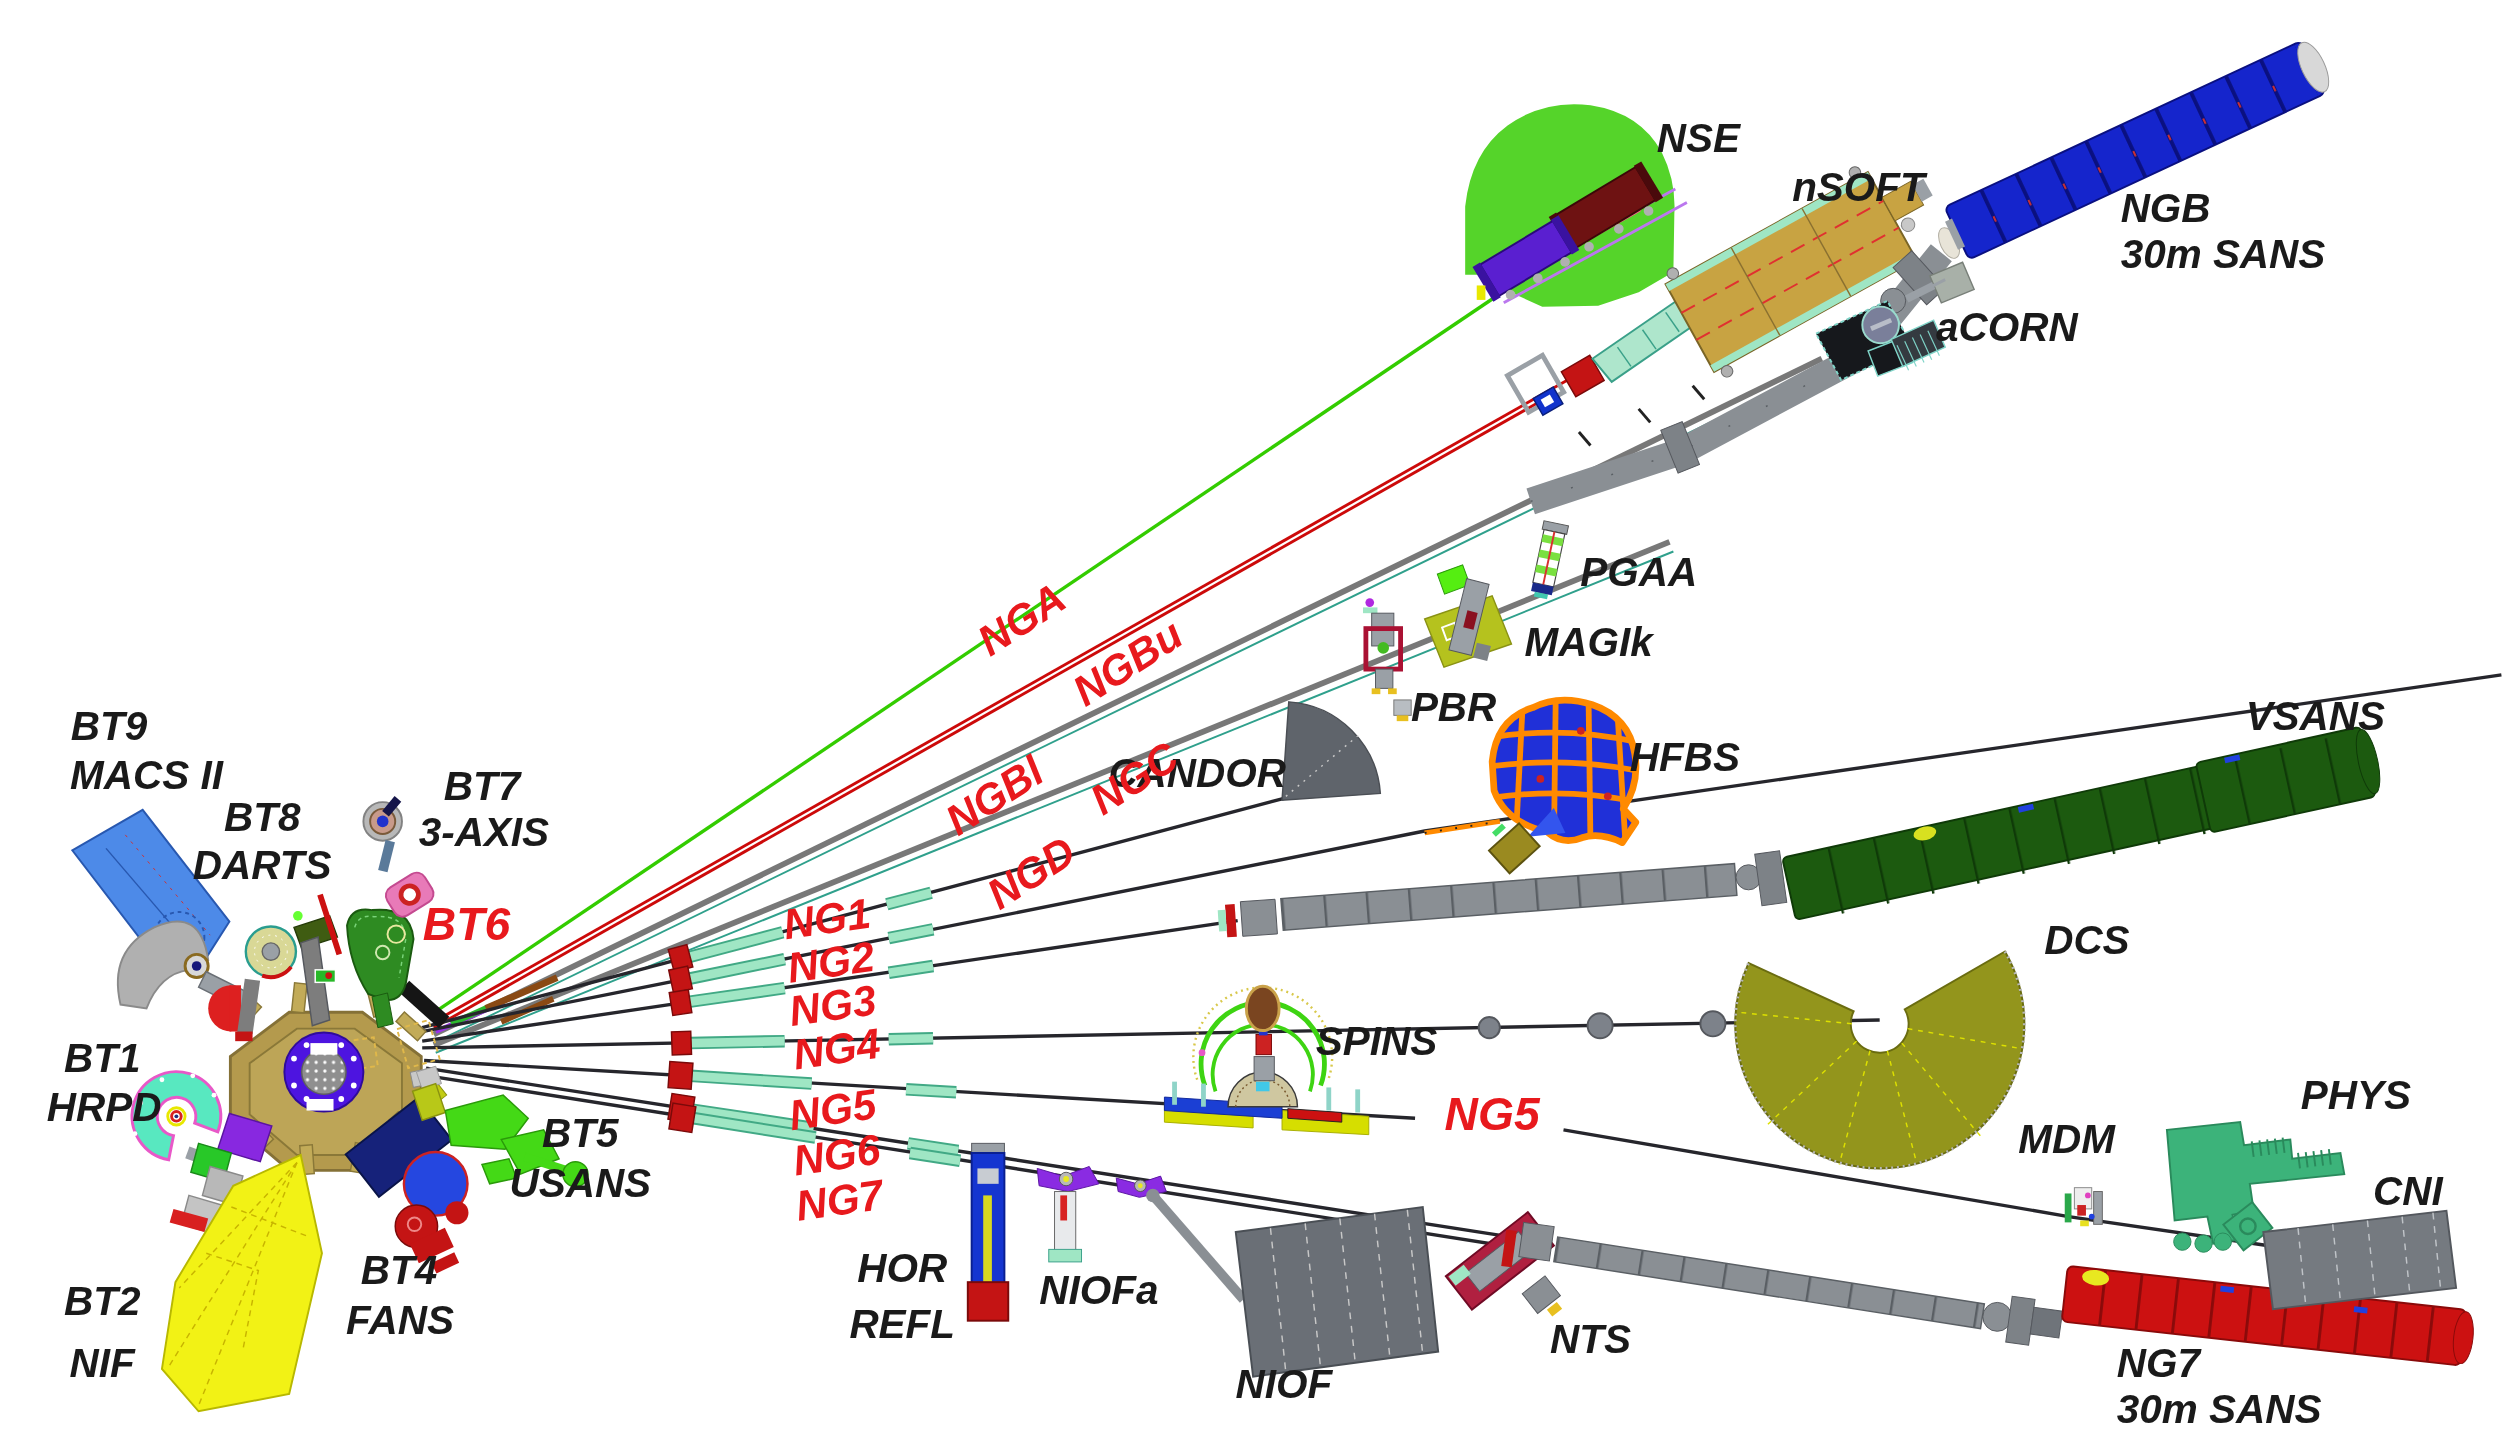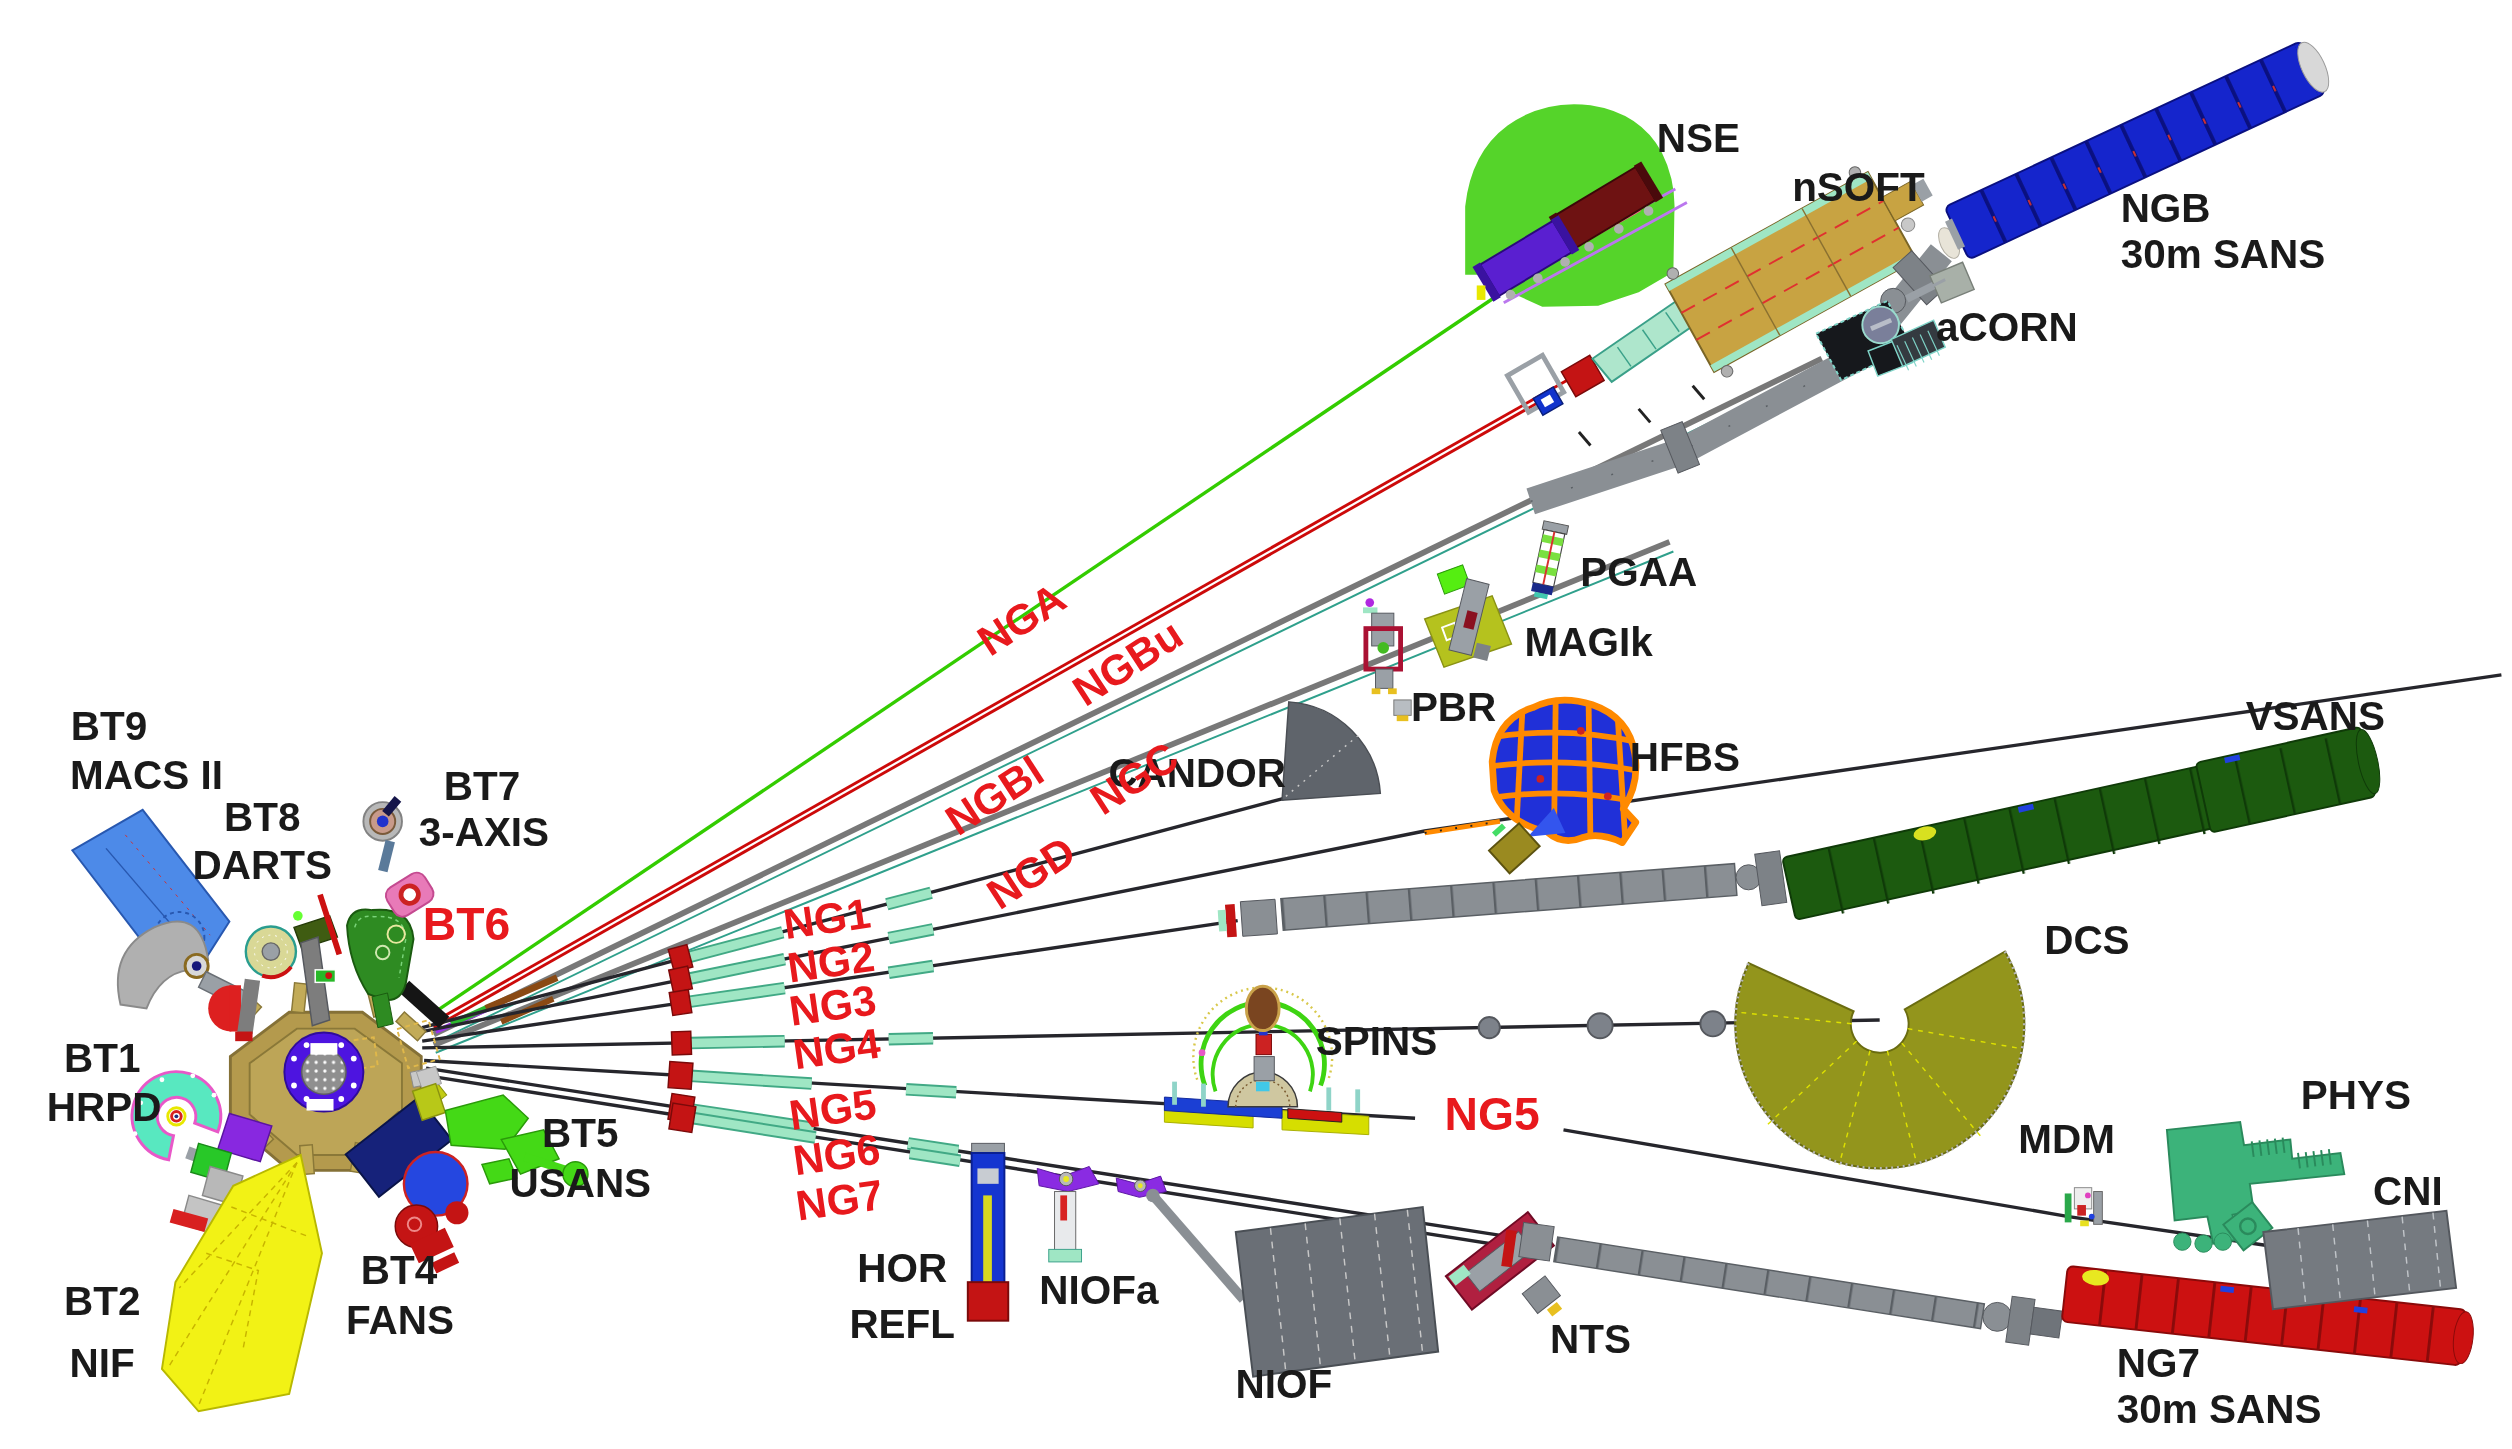--- a/index.html
+++ b/index.html
@@ -1,16 +1,16 @@
 <!DOCTYPE html>
 <html><head>
 <meta charset="utf-8">
 <style>
   html,body{margin:0;padding:0;background:#fff;}
-  .stage{width:2512px;height:1450px;position:relative;background:#fff;overflow:hidden;}
+  .stage{width:2512px;height:1450px;position:relative;background:#fff;overflow:hidden;font-style:italic;}
   svg{display:block;}
   .lbl{font-family:"Liberation Sans","DejaVu Sans",sans-serif;font-weight:700;letter-spacing:0px;}
 </style>
 </head>
 <body>
 
 <div class="stage">
 <svg id="diagram-svg" width="2512" height="1450" viewBox="0 0 2606 1504" xmlns="http://www.w3.org/2000/svg">
   <defs>
     <pattern id="coredots" width="9" height="9" patternUnits="userSpaceOnUse">

